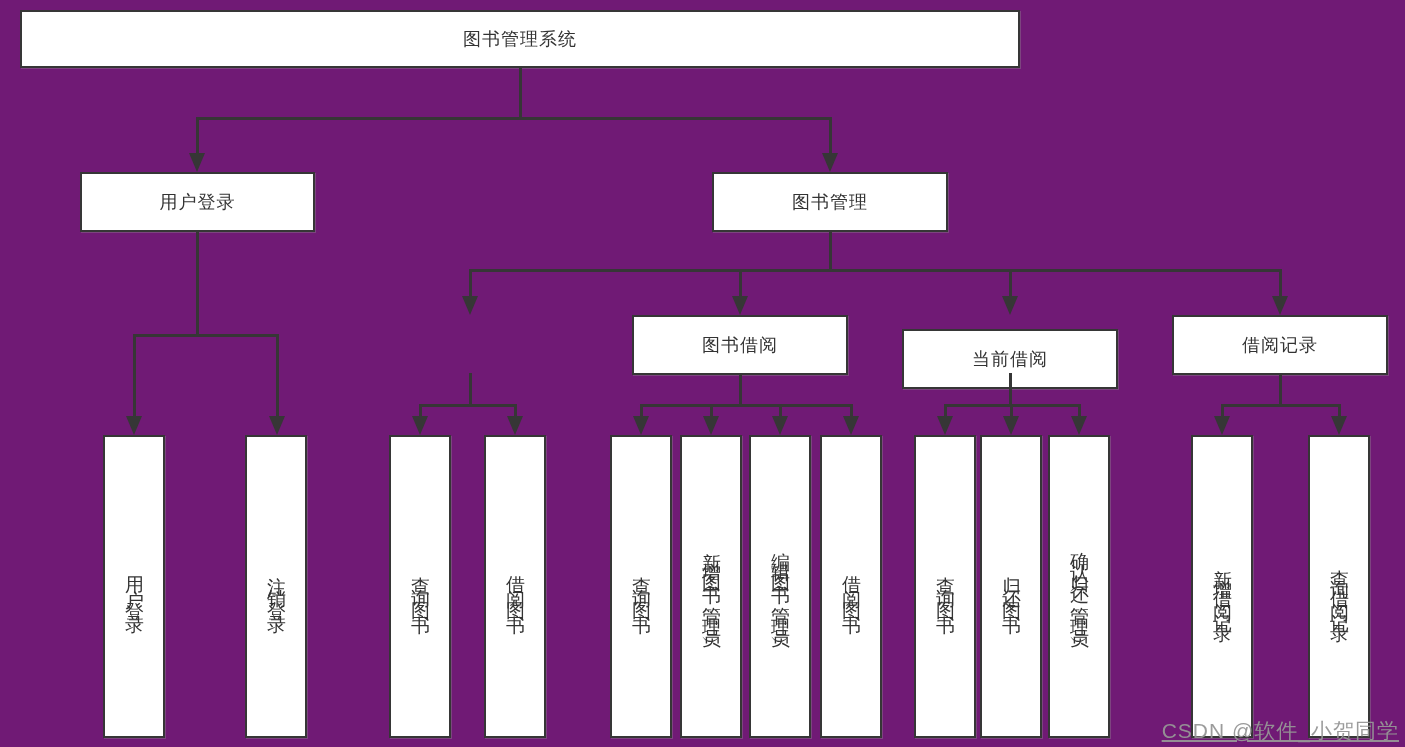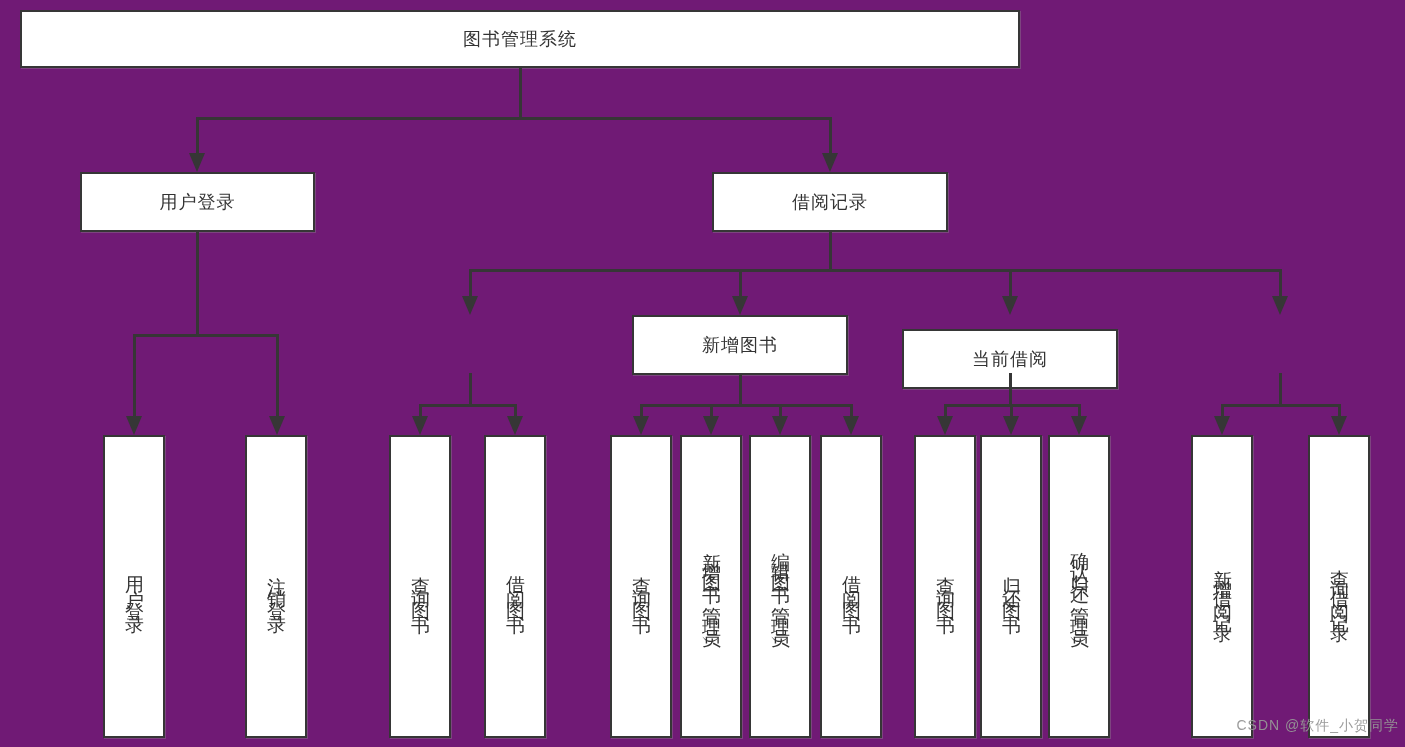--- a/index.html
+++ b/index.html
@@ -53,47 +53,51 @@
     position: absolute;
     width: 0; height: 0;
     border-left: 8px solid transparent;
     border-right: 8px solid transparent;
     border-top: 19px solid #363636;
   }
   .watermark {
     position: absolute;
     top: 717px;
     right: 6px;
-    font-size: 14px;
+    font-size: 21px;
     color: rgba(150,150,150,0.95);
     letter-spacing: 1px;
     z-index: 5;
+    text-decoration: underline;
   }
 </style>
 </head>
 <body>
 
 <div class="stage">
 
   <div class="box" style="left:20px;top:10px;width:1000px;height:58px">
     <span>图书管理系统</span>
   </div>
 
   <div class="box" style="left:80px;top:172px;width:235px;height:60px">
     <span>用户登录</span>
   </div>
   <div class="box" style="left:712px;top:172px;width:236px;height:60px">
-    <span>借阅记录</span>
+    <span>图书管理</span>
   </div>
 
   <div class="box" style="left:632px;top:315px;width:216px;height:60px">
-    <span>新增图书</span>
+    <span>图书借阅</span>
   </div>
   <div class="box" style="left:902px;top:329px;width:216px;height:60px">
     <span>当前借阅</span>
+  </div>
+  <div class="box" style="left:1172px;top:315px;width:216px;height:60px">
+    <span>借阅记录</span>
   </div>
 
   <div class="leaf" style="left:103px">
     <span class="vtext">用户登录</span>
   </div>
   <div class="leaf" style="left:245px">
     <span class="vtext">注销登录</span>
   </div>
 
   <div class="leaf" style="left:389px">

